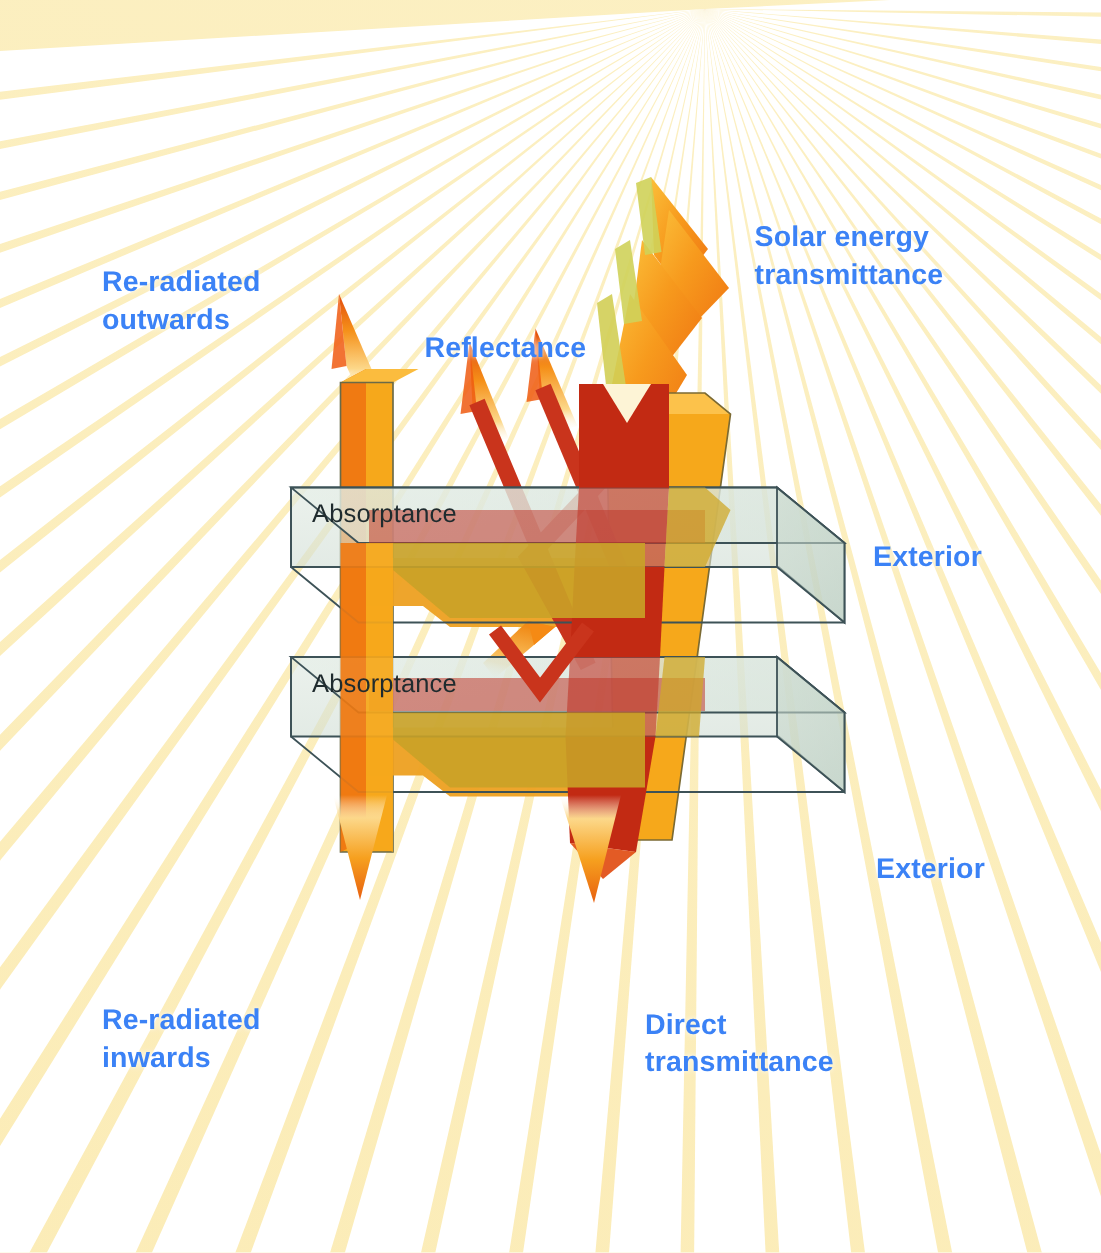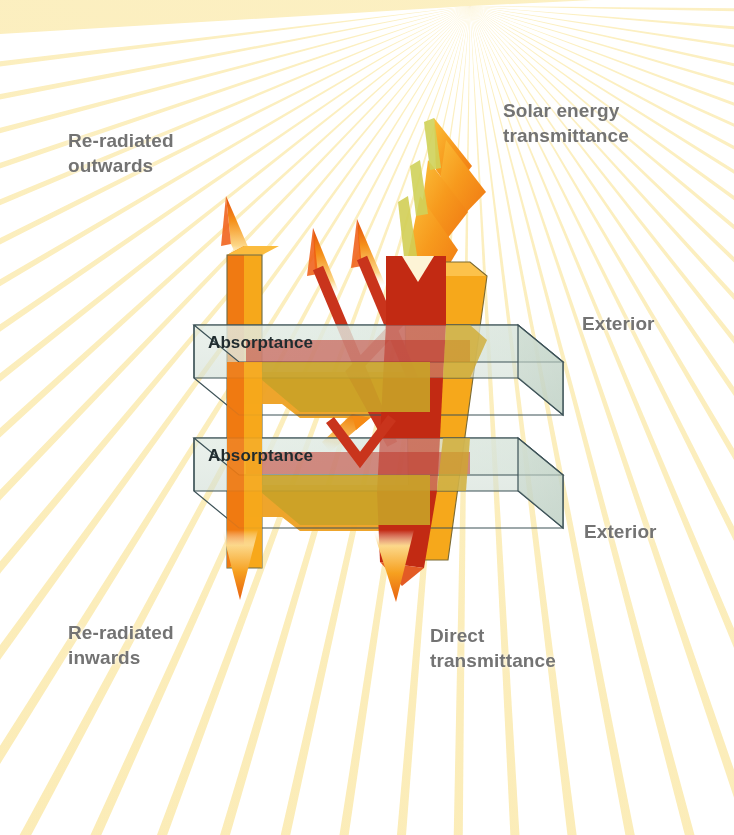--- a/index.html
+++ b/index.html
@@ -4,32 +4,33 @@
 <style>
   html,body{margin:0;padding:0;}
   body{
     width:734px;height:835px;overflow:hidden;position:relative;
     background:#fffdf2;
     font-family:"Liberation Sans", sans-serif;
   }
   #stage{position:absolute;left:0;top:0;width:734px;height:835px;}
   .label{
     position:absolute;
-    color:#737373;
+    color:#3b82f6;
     font-weight:bold;
     font-size:19px;
     line-height:25px;
     letter-spacing:.1px;
     white-space:pre-line;
     text-shadow:0 0 3px rgba(255,255,255,.75),0 0 6px rgba(255,255,255,.5);
+    margin-top:48px;
   }
   .glasslabel{
     position:absolute;
     color:#1f2b2e;
-    font-weight:bold;
+    font-weight:normal;
     font-size:17px;
     letter-spacing:.1px;
     white-space:nowrap;
   }
   #lbl-reradiated-out{left:68px;top:128px;}
   #lbl-reflectance{left:283px;top:172px;}
   #lbl-solar{left:503px;top:98px;}
   #lbl-exterior{left:582px;top:311px;}
   #lbl-interior{left:584px;top:519px;}
   #lbl-reradiated-in{left:68px;top:620px;}
@@ -273,20 +274,21 @@
     <g>
       <path d="M373,530 L414,530 L396,602 Z" fill="url(#gOrangeV)"></path>
     </g>
 
   </svg>
 
   
   <div class="label" id="lbl-reradiated-out">Re-radiated
 outwards</div>
 
+  <div class="label" id="lbl-reflectance">Reflectance</div>
 
   <div class="label" id="lbl-solar">Solar energy
 transmittance</div>
 
   <div class="label" id="lbl-exterior">Exterior</div>
 
   <div class="label" id="lbl-interior">Exterior</div>
 
   <div class="label" id="lbl-reradiated-in">Re-radiated
 inwards</div>

